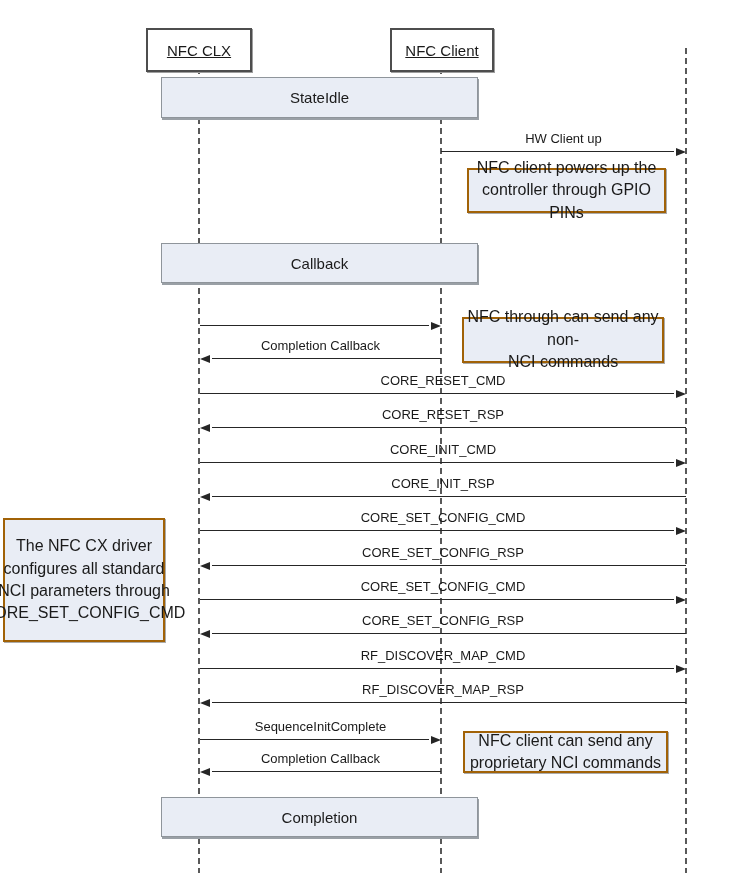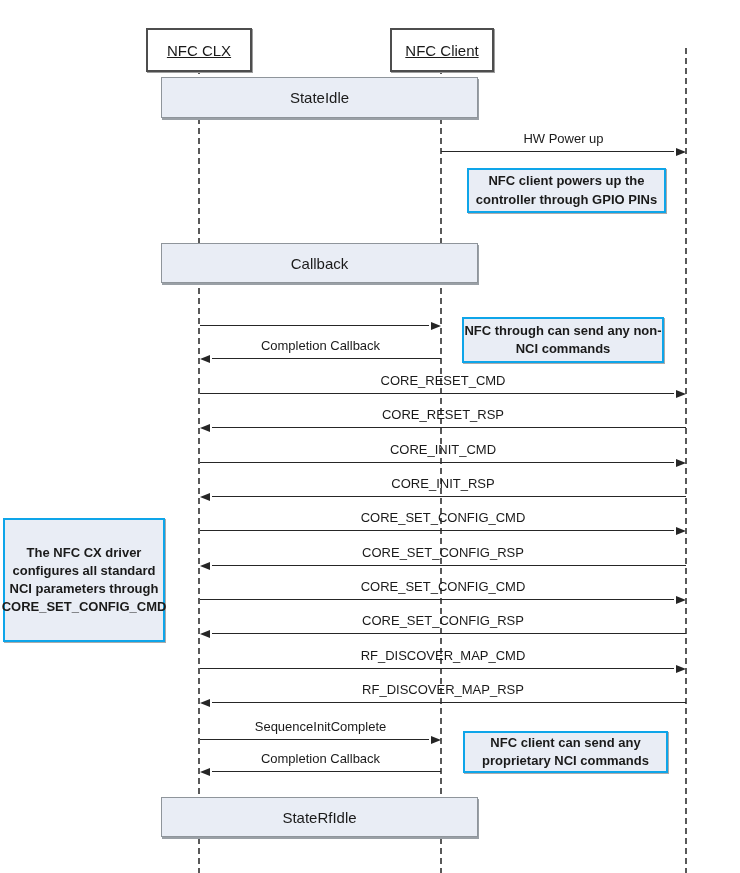--- a/index.html
+++ b/index.html
@@ -22,24 +22,24 @@
   }
   
   .state{
     position:absolute;left:161px;width:317px;height:40px;
     background:#e9edf5;border:1.5px solid #8f959b;box-shadow:1px 2px 0 #9aa0a6;
     display:flex;align-items:center;justify-content:center;
     font-size:15px;box-sizing:border-box;
   }
   
   .note{
-    position:absolute;background:#e9edf5;border:2px solid #0ea5e9;
+    position:absolute;background:#e9edf5;border:2px solid #a16207;
     box-shadow:1px 1px 0 #ababab;
     display:flex;align-items:center;justify-content:center;text-align:center;
-    font-size:13px;line-height:1.4;white-space:pre-line;box-sizing:border-box;font-weight:bold;
+    font-size:16px;line-height:1.4;white-space:pre-line;box-sizing:border-box;
   }
   
   .msg{position:absolute;height:24px;}
   .msg .lbl{
     position:absolute;left:0;right:0;bottom:6px;text-align:center;
     font-size:13px;white-space:nowrap;
   }
   .msg .line{position:absolute;bottom:0;height:1.5px;background:#262626;}
   .msg.dir-r .line{left:0;width:calc(100% - 12px);}
   .msg.dir-l .line{left:12px;width:calc(100% - 12px);}
@@ -66,25 +66,25 @@
     <span class="actor-label">NFC Client</span>
   </div>
 
   <div class="state" style="top:77px;height:41px;">
     <span>StateIdle</span>
   </div>
   <div class="state" style="top:243px;">
     <span>Callback</span>
   </div>
   <div class="state" style="top:797px;">
-    <span>StateRfIdle</span>
+    <span>Completion</span>
   </div>
 
   <div class="msg dir-r" style="top:128px;left:441px;width:245px;">
-    <span class="lbl">HW Power up</span>
+    <span class="lbl">HW Client up</span>
     <span class="line"></span>
     <span class="head r"></span>
   </div>
 
   <div class="msg dir-r" style="top:302px;left:200px;width:241px;">
     <span class="line"></span>
     <span class="head r"></span>
   </div>
 
   <div class="msg dir-l" style="top:335px;left:200px;width:241px;">

